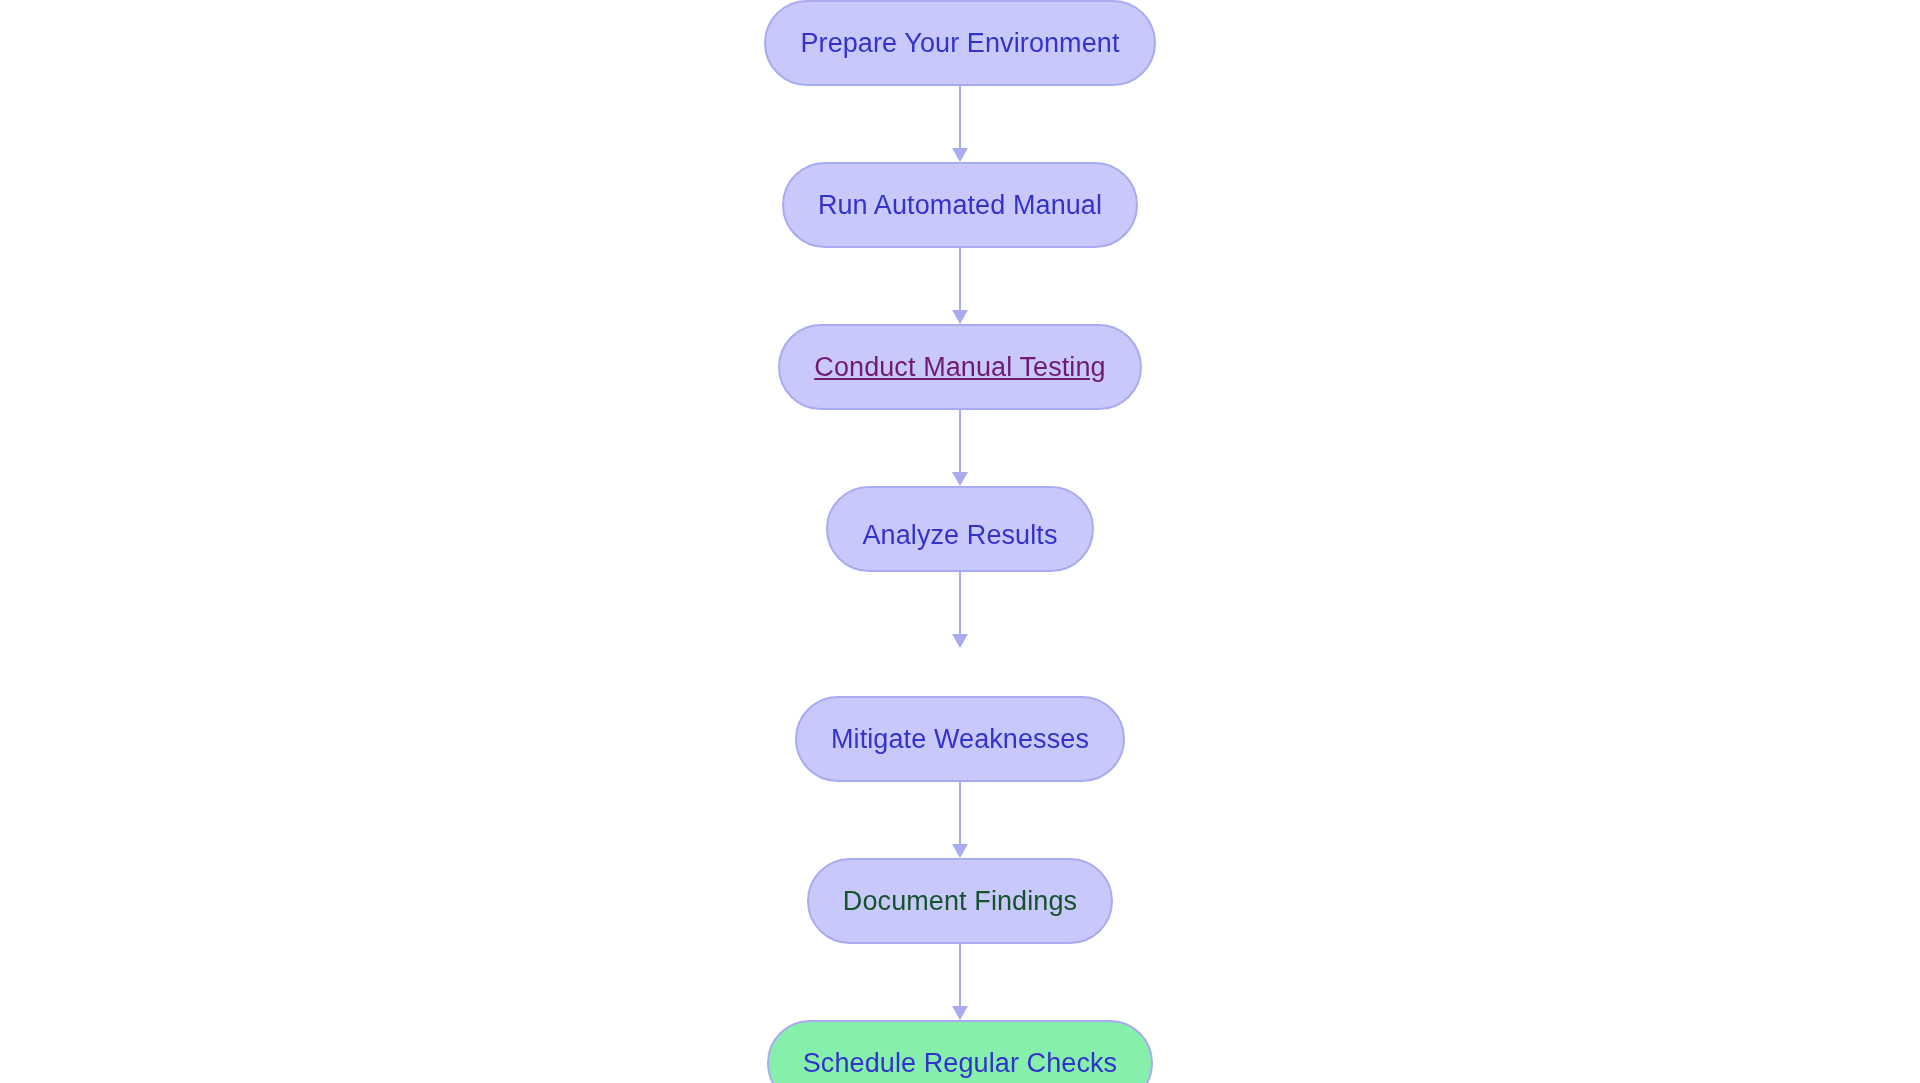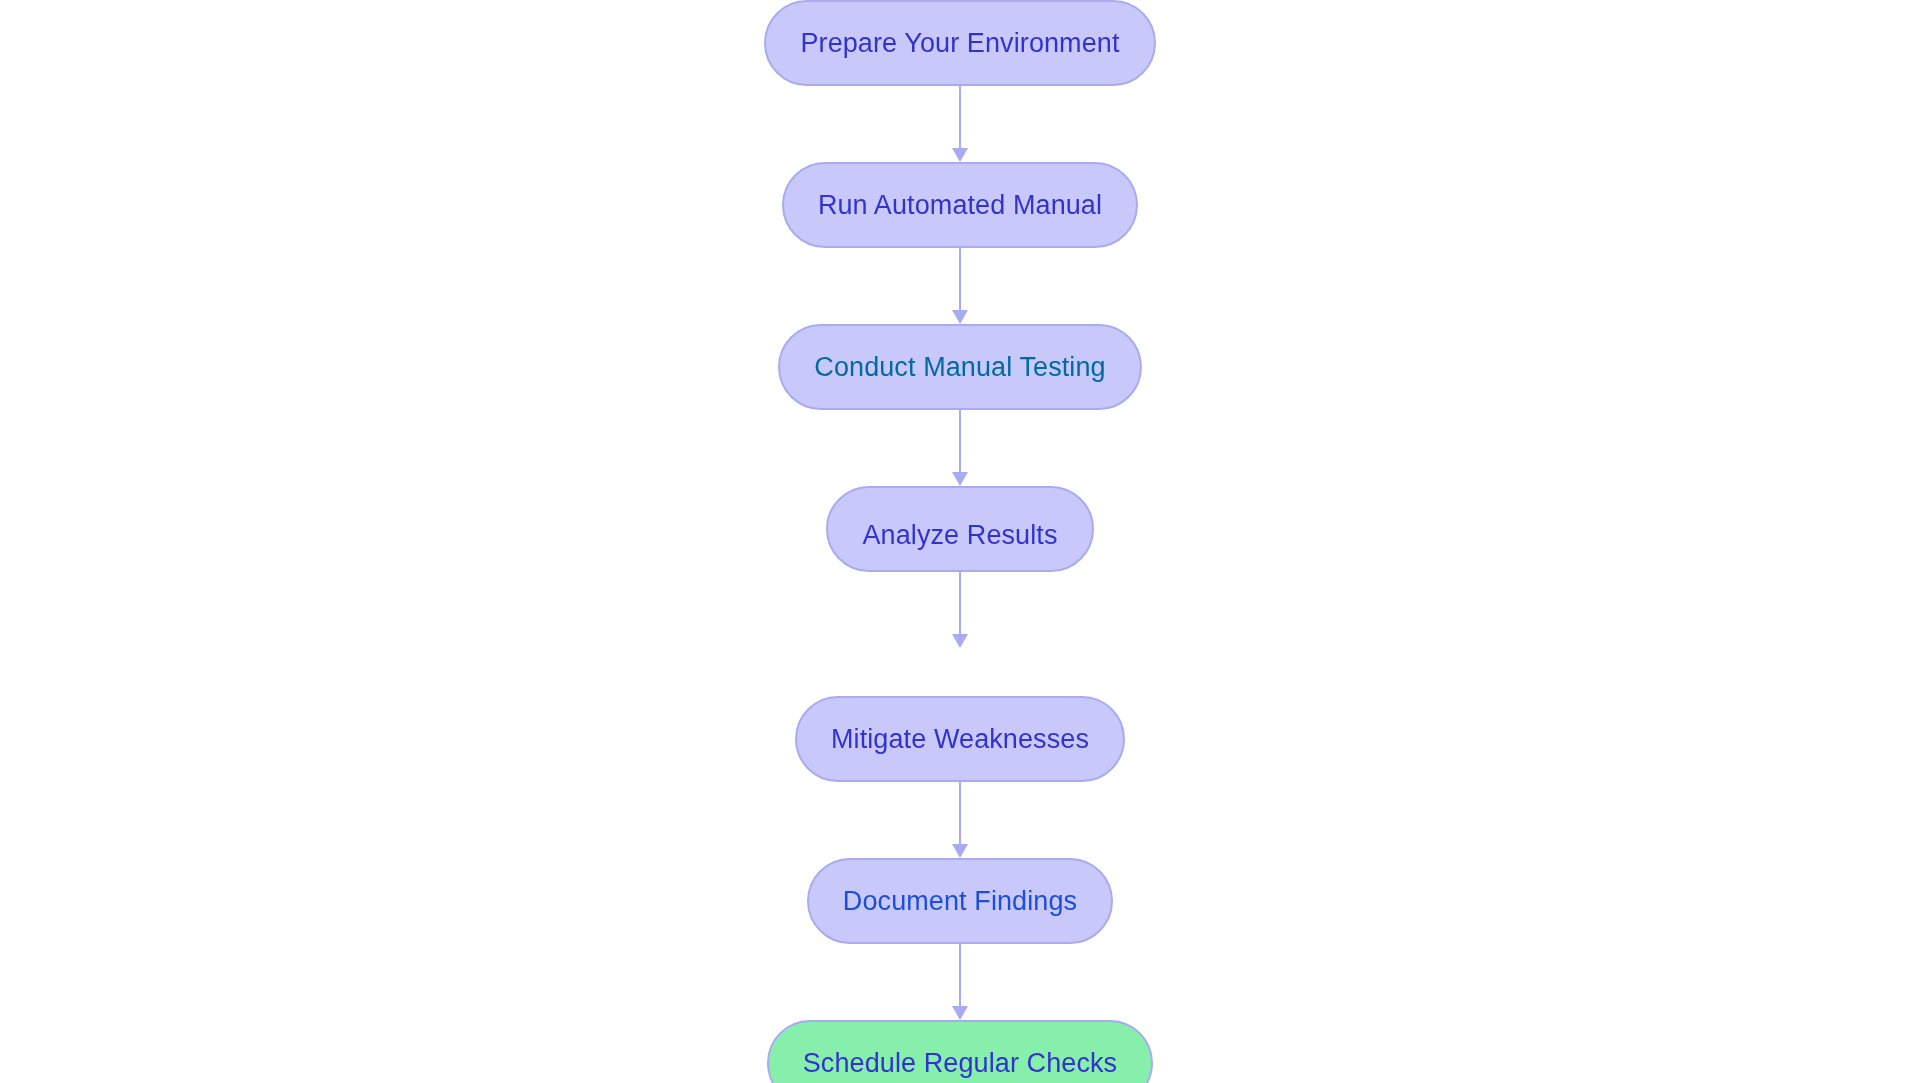--- a/index.html
+++ b/index.html
@@ -92,21 +92,21 @@
     <div class="flow-node" style="background: rgb(200, 201, 250); border-color: rgb(169, 171, 240);">
       <span class="flow-node-label" style="color: rgb(51, 51, 204);">Run Automated Manual</span>
     </div>
 
     <svg class="flow-connector" viewBox="0 0 18 76" preserveAspectRatio="none">
       <line class="connector-line" x1="9" y1="0" x2="9" y2="62" style="stroke: rgb(169, 171, 240);"></line>
       <polygon class="connector-head" points="1,62 17,62 9,76" style="fill: rgb(169, 171, 240);"></polygon>
     </svg>
 
     <div class="flow-node" style="background: rgb(200, 201, 250); border-color: rgb(169, 171, 240);">
-      <span class="flow-node-label" style="color: #0369a1;">Conduct Manual Testing</span>
+      <span class="flow-node-label" style="color: #701a75; text-decoration: underline;">Conduct Manual Testing</span>
     </div>
 
     <svg class="flow-connector" viewBox="0 0 18 76" preserveAspectRatio="none">
       <line class="connector-line" x1="9" y1="0" x2="9" y2="62" style="stroke: rgb(169, 171, 240);"></line>
       <polygon class="connector-head" points="1,62 17,62 9,76" style="fill: rgb(169, 171, 240);"></polygon>
     </svg>
 
     <div class="flow-node" style="background: rgb(200, 201, 250); border-color: rgb(169, 171, 240);">
       <span class="flow-node-label" style="color: rgb(51, 51, 204); margin-top: 12px;">Analyze Results</span>
     </div>
@@ -119,21 +119,21 @@
     <div class="flow-node" style="background: rgb(200, 201, 250); border-color: rgb(169, 171, 240); margin-top: 48px;">
       <span class="flow-node-label" style="color: rgb(51, 51, 204);">Mitigate Weaknesses</span>
     </div>
 
     <svg class="flow-connector" viewBox="0 0 18 76" preserveAspectRatio="none">
       <line class="connector-line" x1="9" y1="0" x2="9" y2="62" style="stroke: rgb(169, 171, 240);"></line>
       <polygon class="connector-head" points="1,62 17,62 9,76" style="fill: rgb(169, 171, 240);"></polygon>
     </svg>
 
     <div class="flow-node" style="background: rgb(200, 201, 250); border-color: rgb(169, 171, 240);">
-      <span class="flow-node-label" style="color: #1d4ed8;">Document Findings</span>
+      <span class="flow-node-label" style="color: #14532d;">Document Findings</span>
     </div>
 
     <svg class="flow-connector" viewBox="0 0 18 76" preserveAspectRatio="none">
       <line class="connector-line" x1="9" y1="0" x2="9" y2="62" style="stroke: rgb(169, 171, 240);"></line>
       <polygon class="connector-head" points="1,62 17,62 9,76" style="fill: rgb(169, 171, 240);"></polygon>
     </svg>
 
     <div class="flow-node" style="background: #86efac; border-color: rgb(169, 171, 240);">
       <span class="flow-node-label" style="color: rgb(51, 51, 204);">Schedule Regular Checks</span>
     </div>

